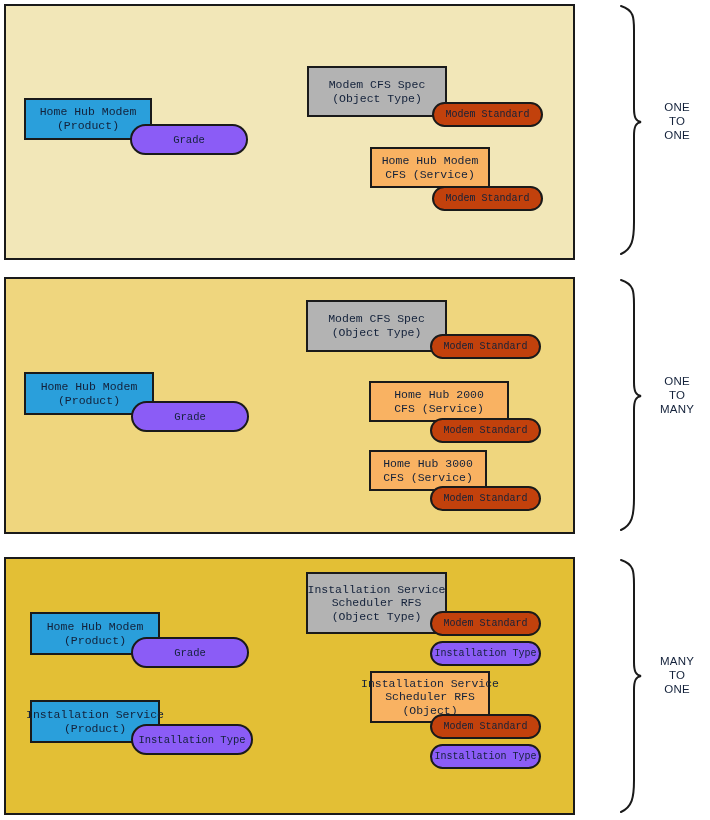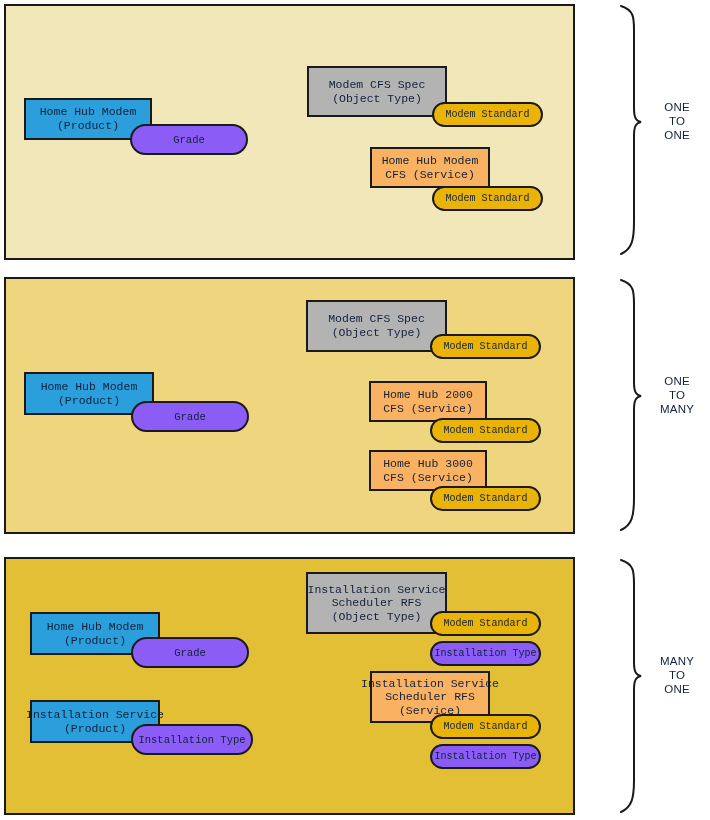--- a/index.html
+++ b/index.html
@@ -19,21 +19,21 @@
 
   .n-product{background:#2a9fdb;}
   .n-spec{background:#b3b3b3;}
   .n-service{background:#f9b262;}
 
   
   .pill{position:absolute;box-sizing:border-box;border:2px solid #1a1a1a;
         border-radius:999px;display:flex;align-items:center;justify-content:center;
         text-align:center;color:#13213a;white-space:nowrap;}
   .p-green{background:#8b5cf6;}
-  .p-peach{background:#eab308;}
+  .p-peach{background:#c2410c;}
 
   
   svg.layer{position:absolute;left:0;top:0;width:710px;height:820px;overflow:visible;}
   svg.layer.under{z-index:1;}
   svg.layer.over{z-index:3;}
   .panel,.node,.pill{z-index:2;font-family:Liberation Mono, monospace;}
   .node,.pill{z-index:4;}
 
   .brace-label{position:absolute;text-align:center;color:#13213a;
                line-height:1.22;letter-spacing:.2px;white-space:pre;}
@@ -95,21 +95,21 @@
   <div class="node n-product" style="left:24px;top:372px;width:130px;height:43px;font-size:11.5px;">
     <span>Home Hub Modem</span>
     <span>(Product)</span>
   </div>
 
   <div class="node n-spec" style="left:306px;top:300px;width:141px;height:52px;font-size:11.5px;">
     <span>Modem CFS Spec</span>
     <span>(Object Type)</span>
   </div>
 
-  <div class="node n-service" style="left:369px;top:381px;width:118px;height:41px;font-size:11.5px;">
+  <div class="node n-service" style="left:369px;top:381px;width:140px;height:41px;font-size:11.5px;">
     <span>Home Hub 2000</span>
     <span>CFS (Service)</span>
   </div>
 
   <div class="node n-service" style="left:369px;top:450px;width:118px;height:41px;font-size:11.5px;align-items:center;">
     <span>Home Hub 3000</span>
     <span>CFS (Service)</span>
   </div>
 
   <div class="pill p-green" style="left:131px;top:401px;width:118px;height:31px;font-size:10.5px;">Grade</div>
@@ -145,21 +145,21 @@
 
   <div class="node n-spec" style="left:306px;top:572px;width:141px;height:62px;font-size:11.5px;">
     <span>Installation Service</span>
     <span>Scheduler RFS</span>
     <span>(Object Type)</span>
   </div>
 
   <div class="node n-service" style="left:370px;top:671px;width:120px;height:52px;font-size:11.5px;">
     <span>Installation Service</span>
     <span>Scheduler RFS</span>
-    <span>(Service)</span>
+    <span>(Object)</span>
   </div>
 
   <div class="pill p-green" style="left:131px;top:637px;width:118px;height:31px;font-size:10.5px;">Grade</div>
 
   <div class="pill p-green" style="left:131px;top:724px;width:122px;height:31px;font-size:10.5px;">Installation Type</div>
 
   <div class="pill p-peach" style="left:430px;top:611px;width:111px;height:25px;font-size:10px;">Modem Standard</div>
 
   <div class="pill p-green" style="left:430px;top:641px;width:111px;height:25px;font-size:10px;">Installation Type</div>
 

